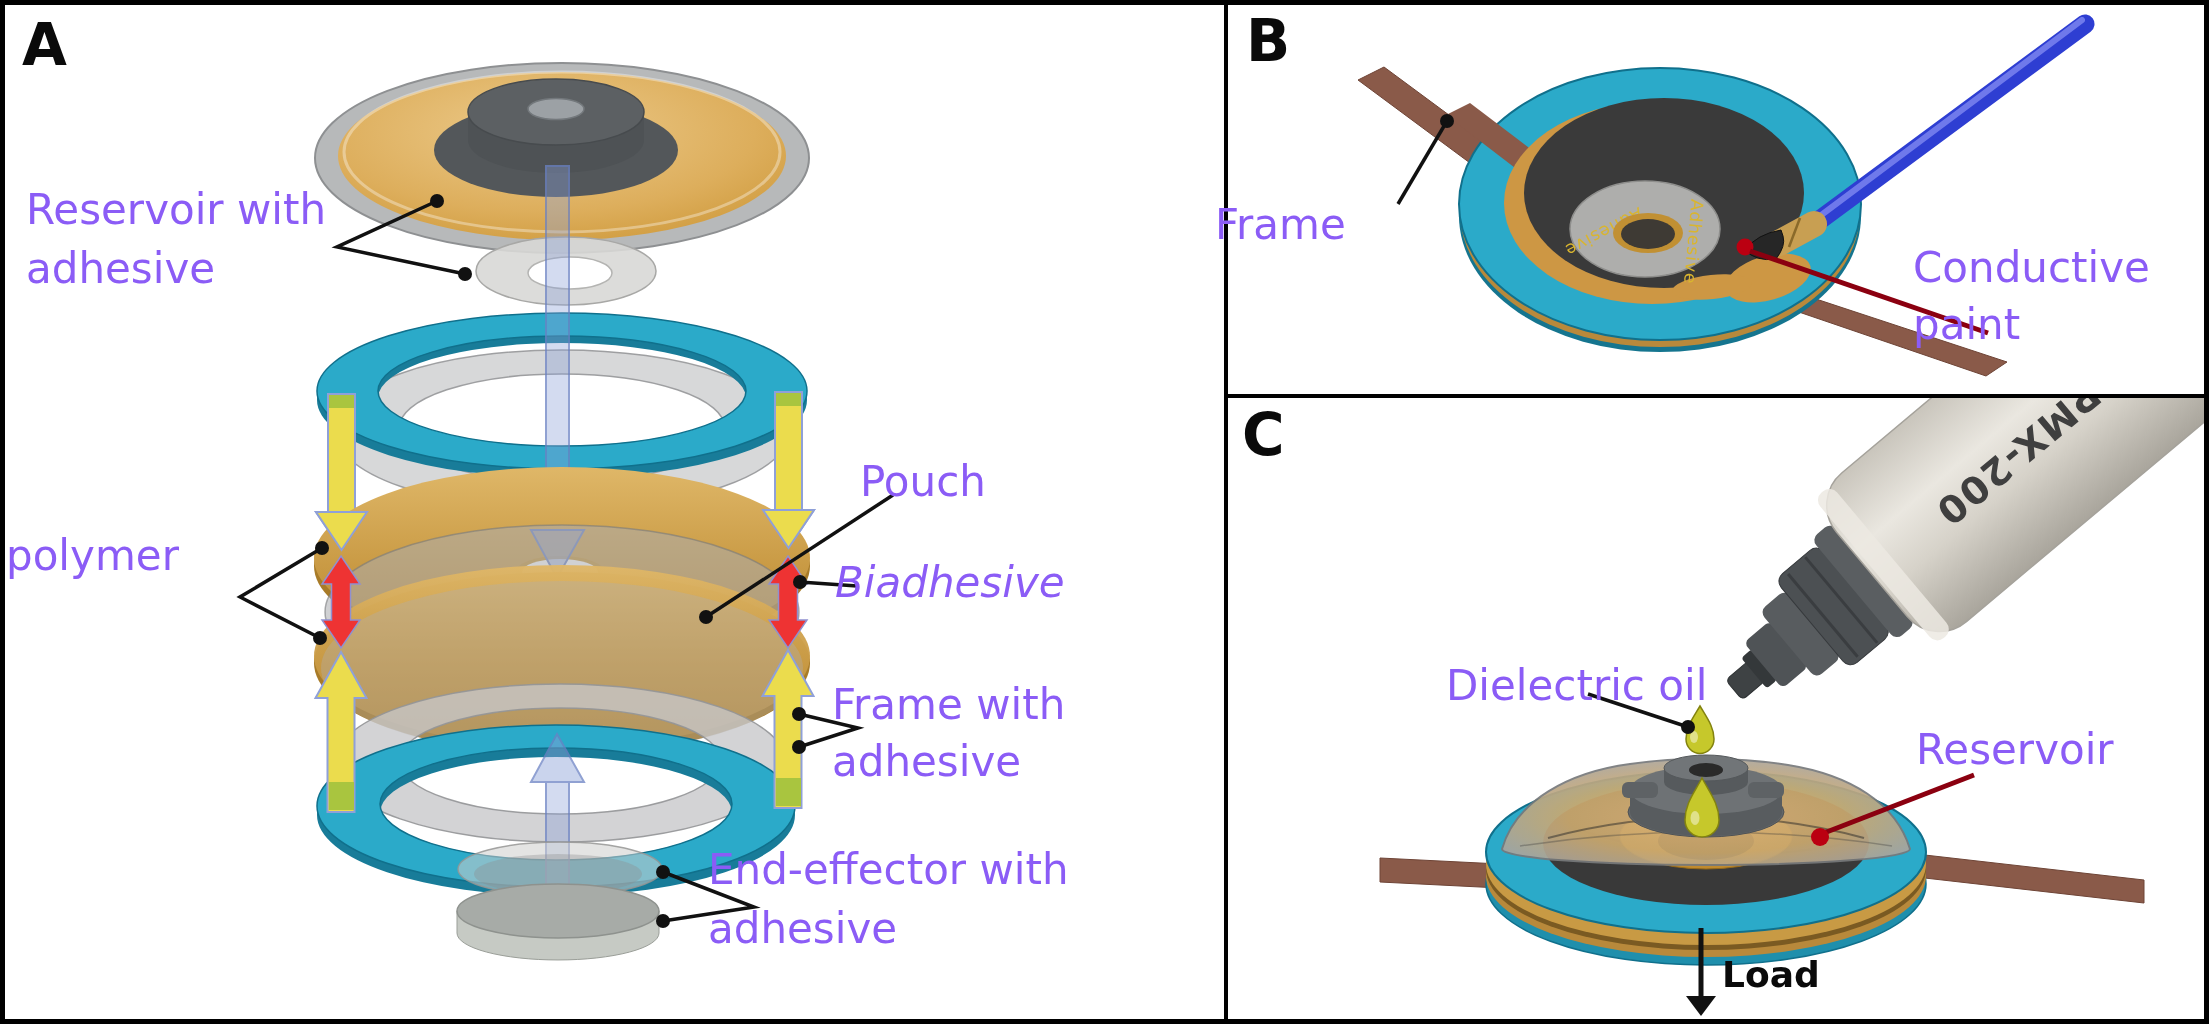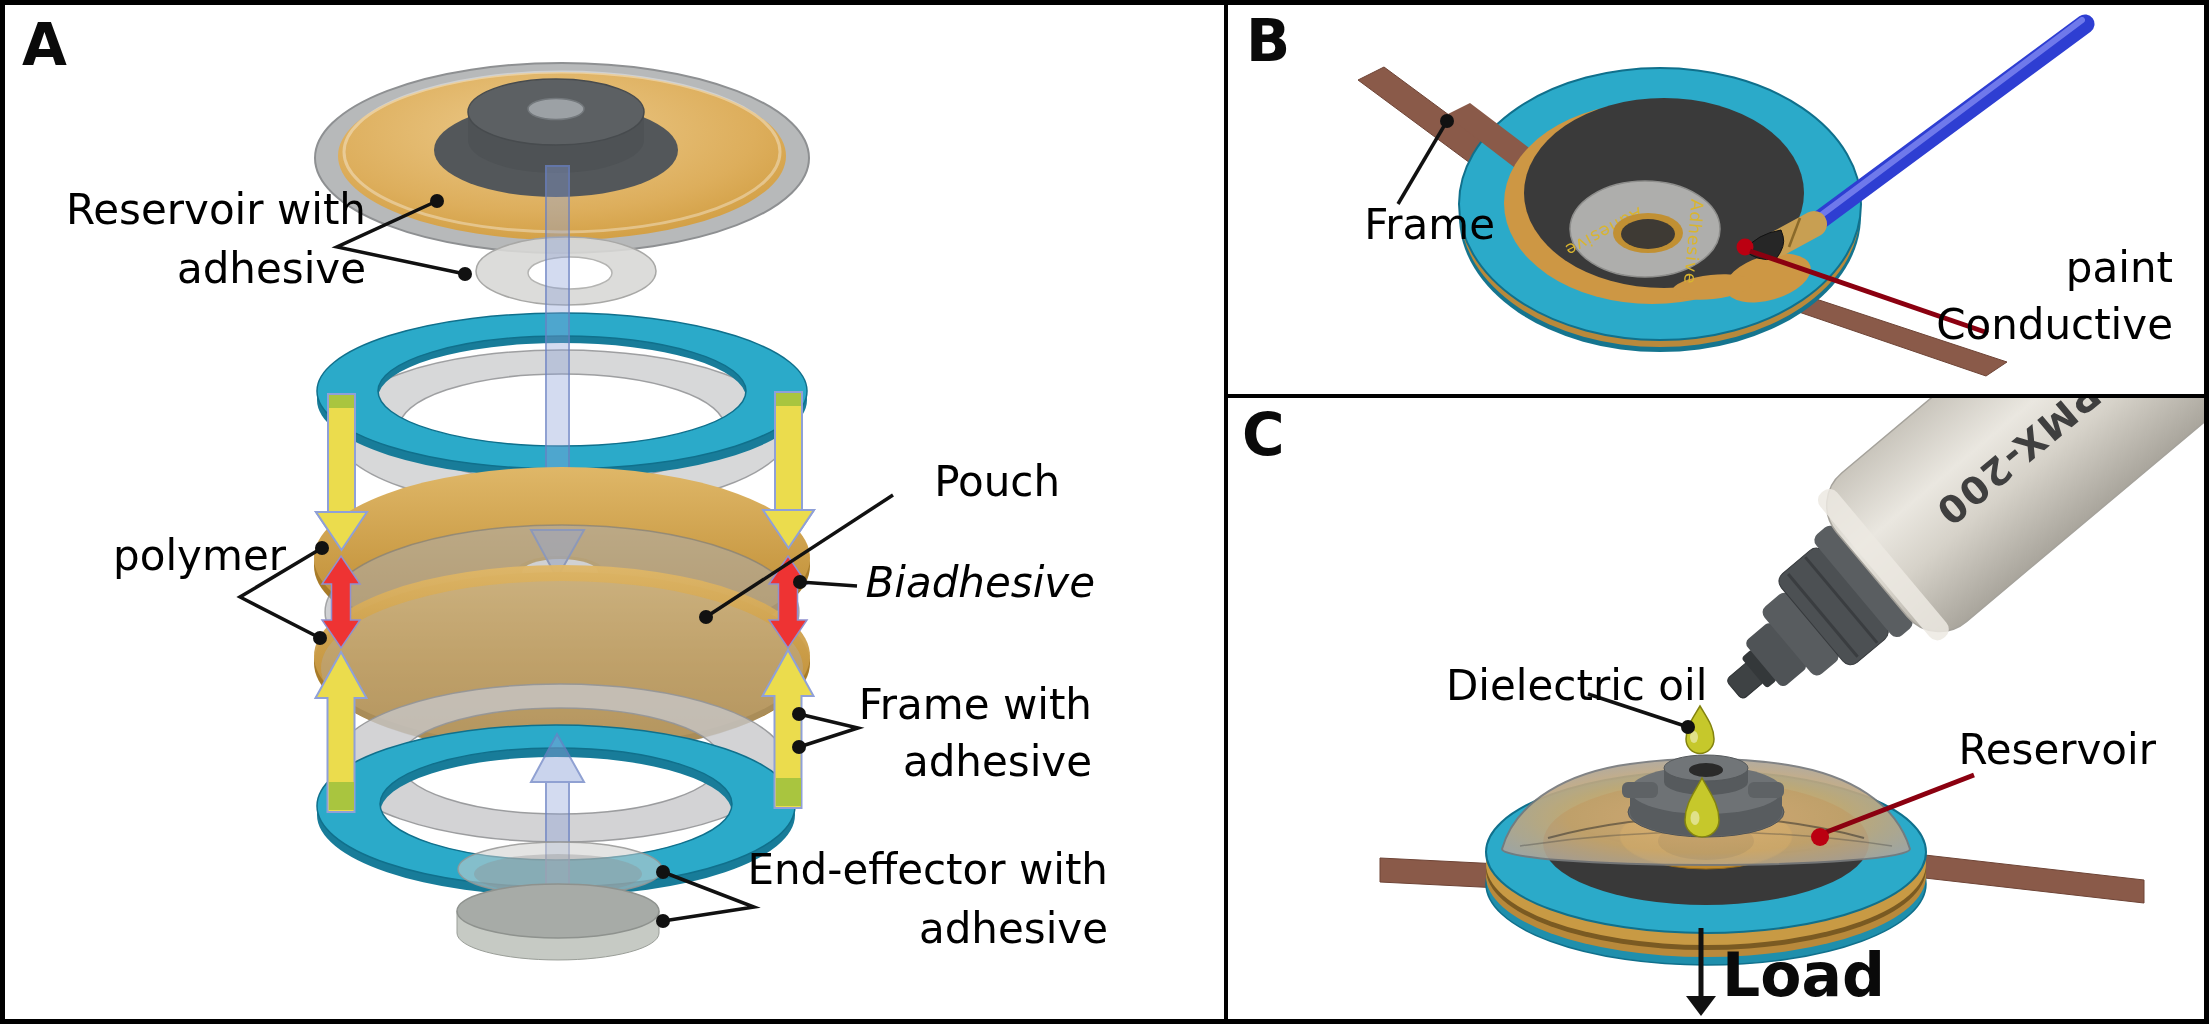--- a/index.html
+++ b/index.html
@@ -1,25 +1,25 @@
 <!DOCTYPE html>
 <html><head>
 <meta charset="utf-8">
 <style>
   html,body{margin:0;padding:0;background:#ffffff;}
   .fig{position:relative;width:2209px;height:1024px;background:#ffffff;overflow:hidden;
        font-family:"DejaVu Sans", sans-serif;}
   .fig svg{position:absolute;left:0;top:0;}
-  .lbl{position:absolute;color:#000000;font-size:42px;line-height:42px;text-align:right;white-space:nowrap;}
+  .lbl{position:absolute;color:#8b5cf6;font-size:42px;line-height:42px;text-align:left;white-space:nowrap;}
   .lbl .ln{display:block;}
   .gap48 .ln{line-height:48px;}
   .gap57 .ln{line-height:57px;}
   .gap59 .ln{line-height:59px;}
   .letter{position:absolute;color:#0a0a0a;font-size:58px;font-weight:bold;line-height:58px;}
-  .loadlbl{position:absolute;color:#0a0a0a;font-size:60px;font-weight:bold;line-height:46px;}
+  .loadlbl{position:absolute;color:#0a0a0a;font-size:36px;font-weight:bold;line-height:46px;}
 </style>
 </head>
 <body>
 
 <div class="fig">
 
 <svg width="2209" height="1024" viewBox="0 0 2209 1024">
   <defs>
     <radialGradient id="amberR" cx="0.45" cy="0.35" r="0.8">
       <stop offset="0%" stop-color="#ECCA8A"></stop>
@@ -291,22 +291,22 @@
   <div class="lbl gap59" style="left:708px;top:840px;width:400px;">
     <span class="ln">End-effector with</span>
     <span class="ln">adhesive</span>
   </div>
 
   <div class="lbl gap57" style="left:1215px;top:196px;width:280px;">
     <span class="ln">Frame</span>
   </div>
 
   <div class="lbl gap57" style="left:1913px;top:239px;width:260px;">
+    <span class="ln">Conductive</span>
     <span class="ln">paint</span>
-    <span class="ln">Conductive</span>
   </div>
 
   <div class="lbl" style="left:1446px;top:665px;width:260px;">Dielectric oil</div>
 
   <div class="lbl" style="left:1916px;top:729px;width:240px;">Reservoir</div>
 
   <div class="loadlbl" style="left:1722px;top:952px;">Load</div>
 
 </div>
 

